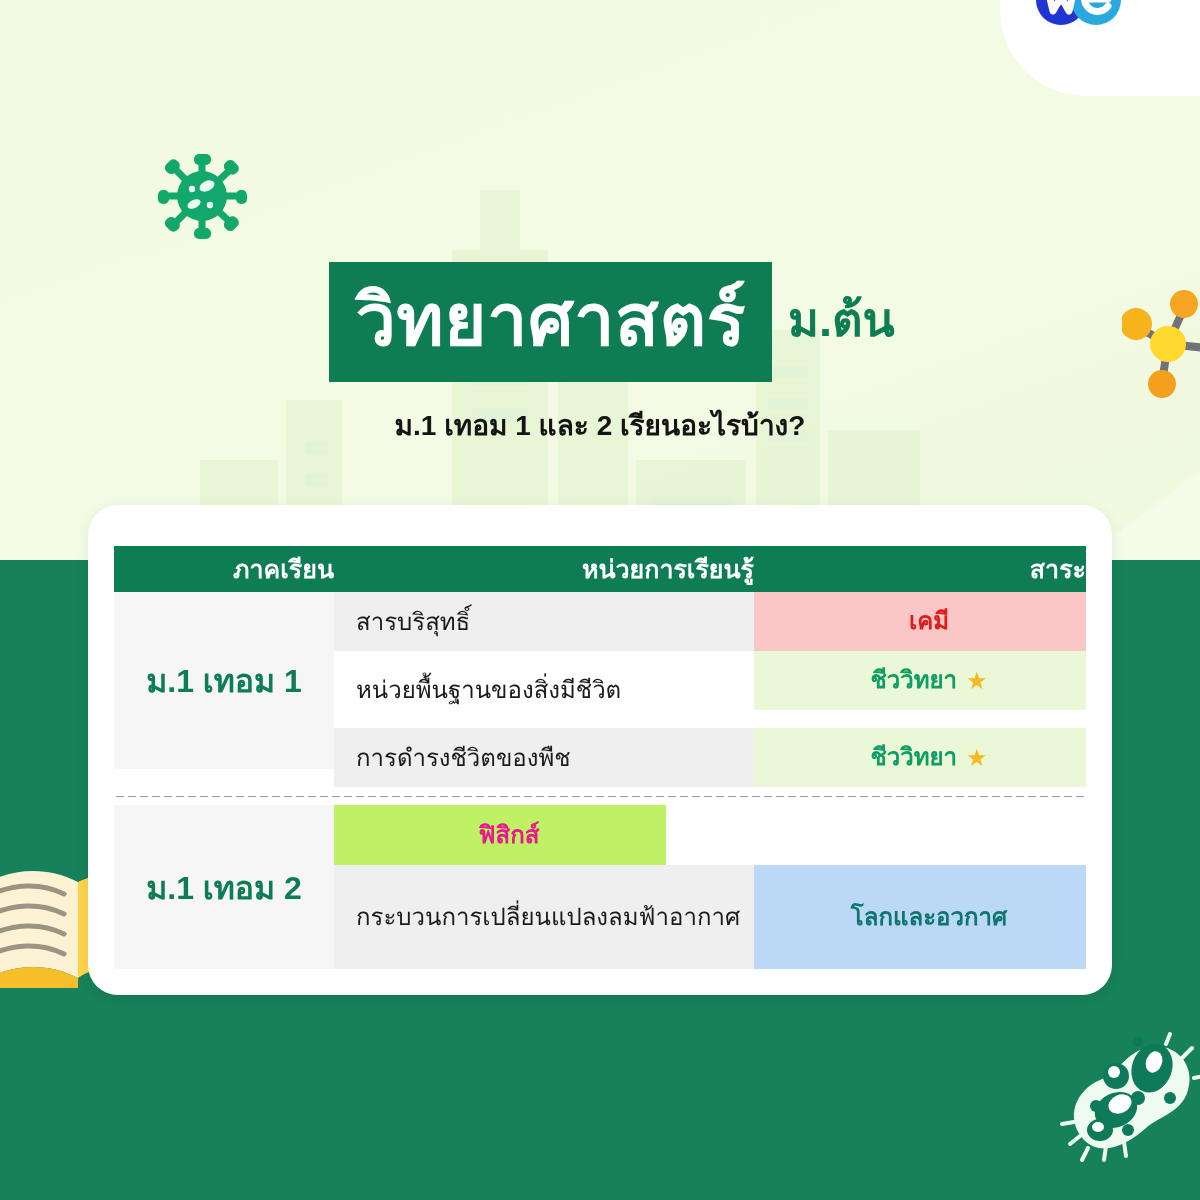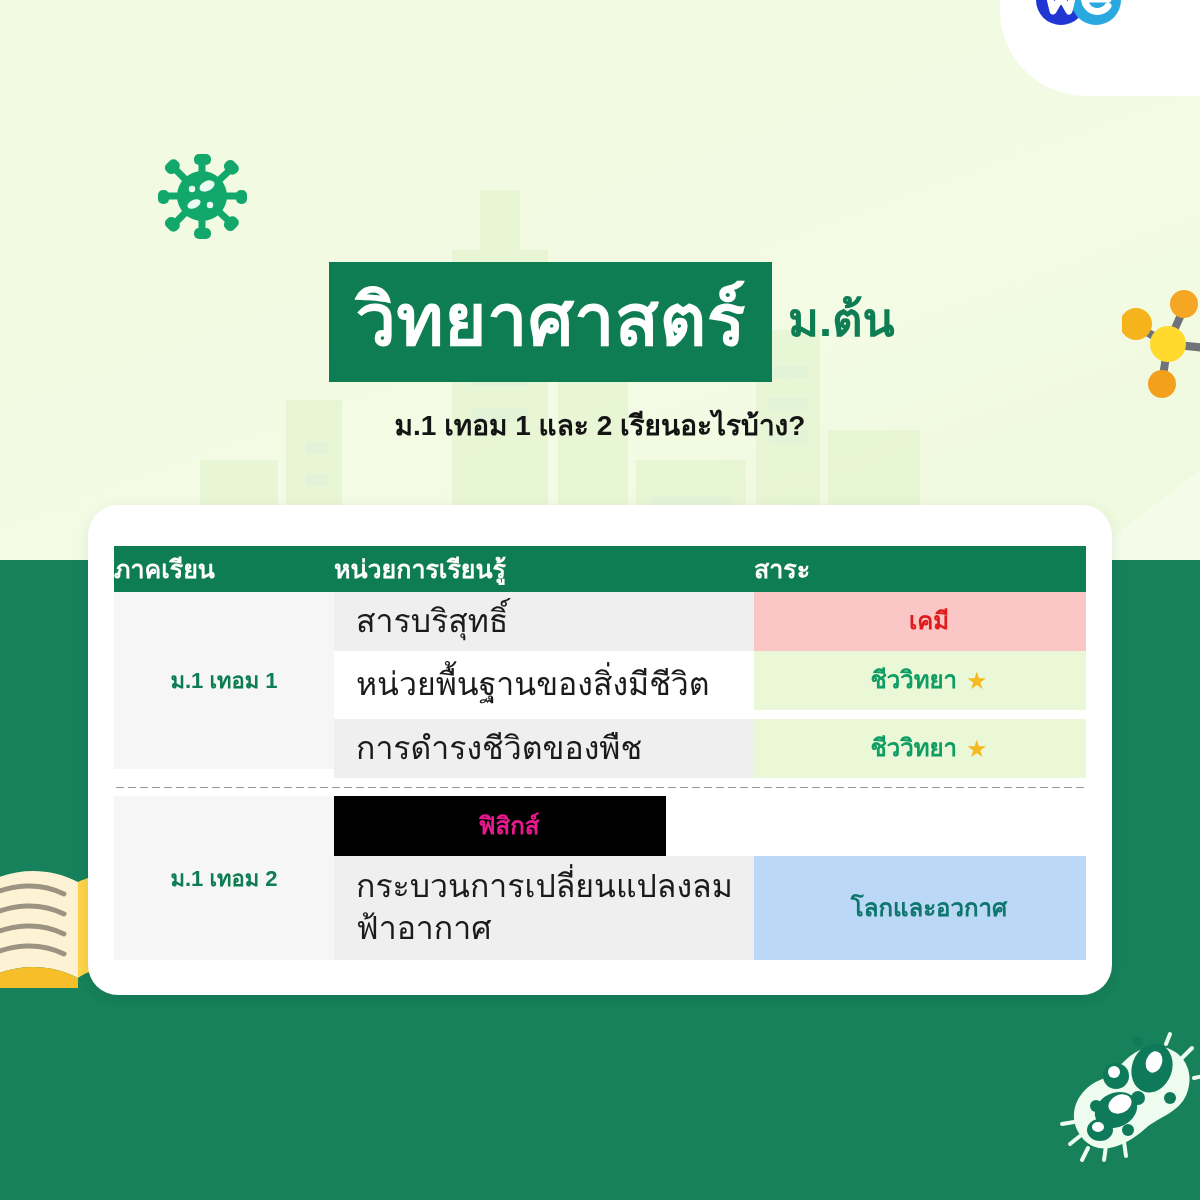--- a/index.html
+++ b/index.html
@@ -86,37 +86,37 @@
     box-shadow:0 3px 14px rgba(0,0,0,.07);
   }
 
   .table { position:absolute; left:26px; top:41px; width:972px; }
 
   
   .thead {
     display:flex; background:#0e7d54; color:#ffffff;
     height:46px; align-items:center;
   }
-  .th { font-size:25px; font-weight:700; text-align:left; line-height:1; }
+  .th { font-size:25px; font-weight:700; text-align:right; line-height:1; }
   .col-term  { width:220px; flex:0 0 220px; }
   .col-unit  { width:420px; flex:0 0 420px; }
   .col-strand{ width:332px; flex:0 0 332px; }
 
   .tgroup { display:flex; }
   .term-cell {
     background:#f6f6f6;
     display:flex; align-items:center; justify-content:center;
-    color:#0e7d54; font-size:22px; font-weight:700;
+    color:#0e7d54; font-size:32px; font-weight:700;
   }
   .rows { flex:1; display:flex; flex-direction:column; }
   .row { display:flex; }
   .unit-cell {
     display:flex; align-items:center;
     padding:0 0 0 22px;
-    font-size:32px; color:#1b1b1b; line-height:1.3;
+    font-size:24px; color:#1b1b1b; line-height:1.3;
   }
   .strand-cell {
     display:flex; align-items:center; justify-content:center; gap:9px;
     font-size:24px; font-weight:700; line-height:1.2;padding-left:18px;
   }
   .star { color:#f5b921; font-size:24px; line-height:1; }
 
   
   .shade  { background:#efefef; }
   .plain  { background:#ffffff; }
@@ -289,21 +289,21 @@
       <div class="tgroup">
         <div class="term-cell col-term" style="height:177px;">ม.1 เทอม 1</div>
         <div class="rows">
           <div class="row">
             <div class="unit-cell col-unit shade" style="height:59px;">สารบริสุทธิ์</div>
             <div class="strand-cell col-strand" style="height:59px;background:#fbc6c6;color:#e01b1b;">
               <span>เคมี</span>
             </div>
           </div>
           <div class="row">
-            <div class="unit-cell col-unit plain" style="height:68px;">หน่วยพื้นฐานของสิ่งมีชีวิต</div>
+            <div class="unit-cell col-unit plain" style="height:77px;">หน่วยพื้นฐานของสิ่งมีชีวิต</div>
             <div class="strand-cell col-strand" style="height:59px;background:#eaf8d8;color:#0e9d62;">
               <span>ชีววิทยา</span>
               <span class="star">★</span>
             </div>
           </div>
           <div class="row">
             <div class="unit-cell col-unit shade" style="height:59px;">การดำรงชีวิตของพืช</div>
             <div class="strand-cell col-strand" style="height:59px;background:#eaf8d8;color:#0e9d62;">
               <span>ชีววิทยา</span>
               <span class="star">★</span>
@@ -313,21 +313,21 @@
       </div>
 
       <div class="dot-sep">
           <i></i>
         </div>
 
       <div class="tgroup">
         <div class="term-cell col-term" style="height:164px;">ม.1 เทอม 2</div>
         <div class="rows">
           <div class="row">
-            <div class="strand-cell col-strand" style="height:60px;background:#000000;color:#e8188f;">
+            <div class="strand-cell col-strand" style="height:60px;background:#bef264;color:#e8188f;">
               <span>ฟิสิกส์</span>
             </div>
           </div>
           <div class="row">
             <div class="unit-cell col-unit shade" style="height:104px;">กระบวนการเปลี่ยนแปลงลมฟ้าอากาศ</div>
             <div class="strand-cell col-strand" style="height:104px;background:#bbd9f7;color:#0f766e;">
               <span>โลกและอวกาศ</span>
             </div>
           </div>
         </div>

